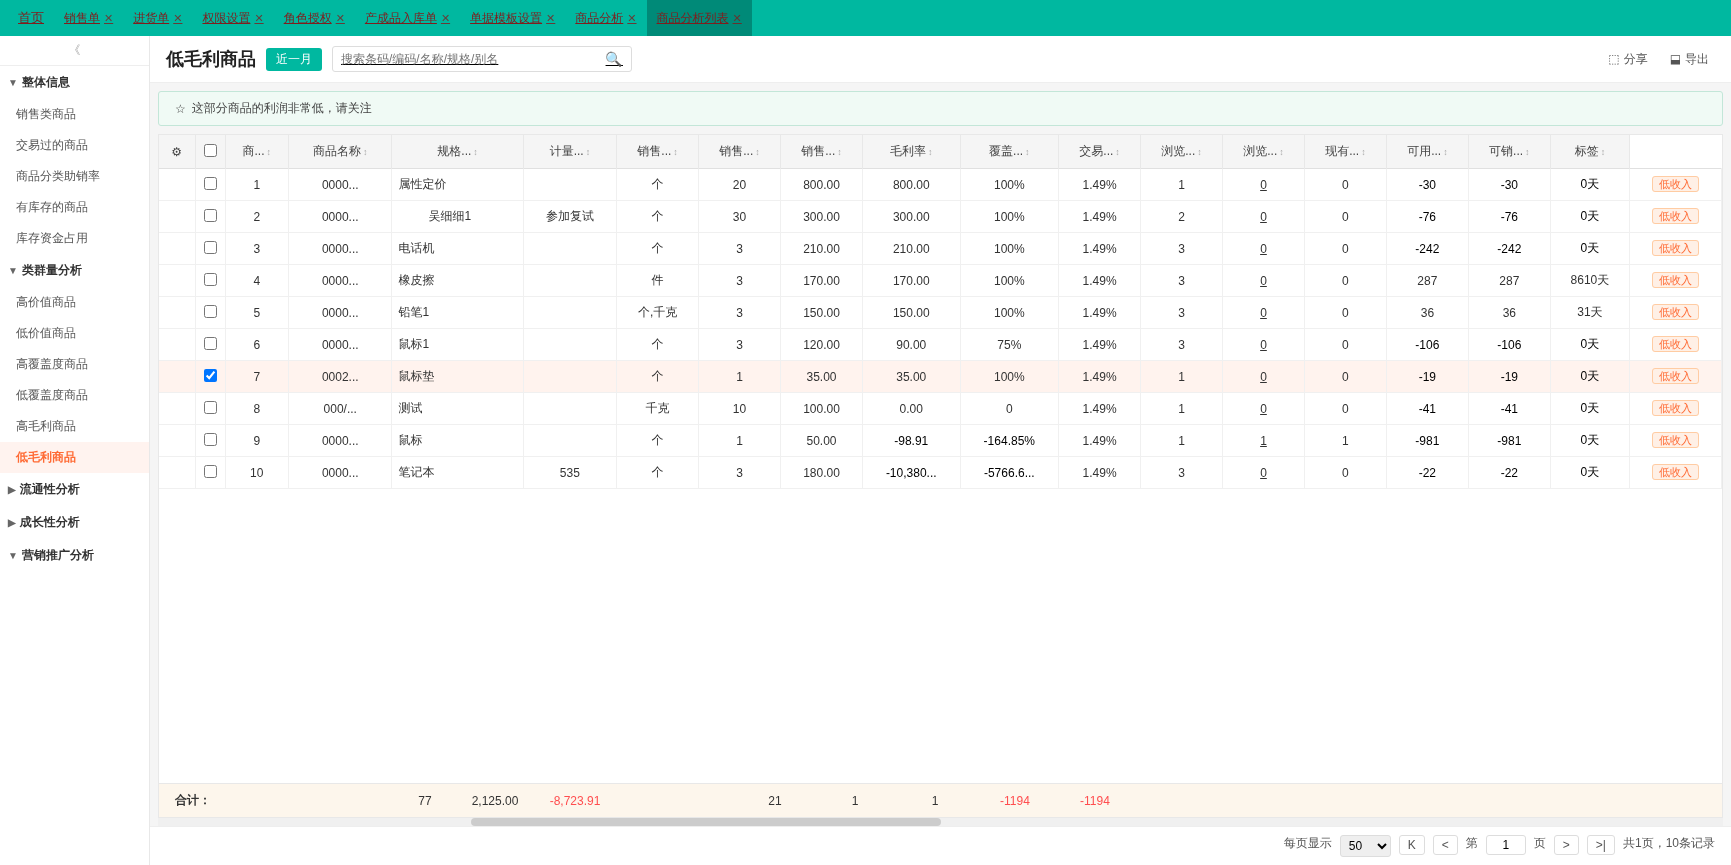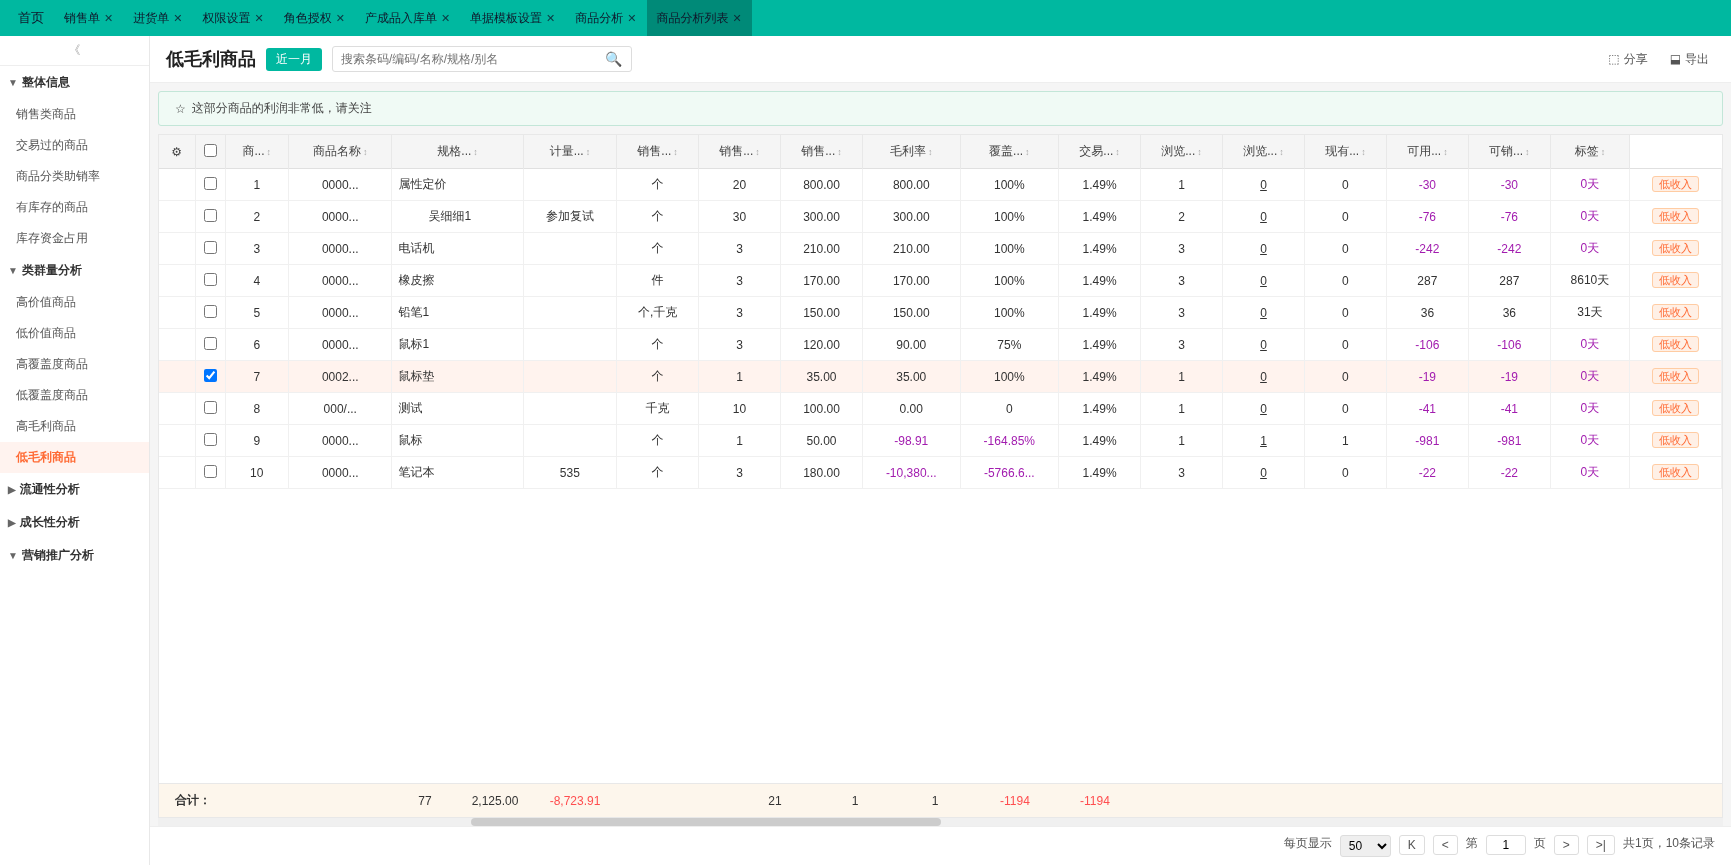--- a/index.html
+++ b/index.html
@@ -8,28 +8,29 @@
     
     .top-nav {
       background: #00b8a0;
       display: flex;
       align-items: center;
       height: 36px;
       padding: 0 8px;
       flex-shrink: 0;
     }
     .top-nav-item {
-      color: #0f172a;
+      color: #7f1d1d;
       padding: 0 10px;
       height: 100%;
       display: flex;
       align-items: center;
       cursor: pointer;
       white-space: nowrap;
       font-size: 13px;
+      text-decoration: underline;
     }
     .top-nav-item.active { background: rgba(0,0,0,0.25); }
     .top-nav-item .close-x {
       margin-left: 4px;
       font-size: 11px;
       opacity: 0.8;
     }
 
     
     .main-layout {
@@ -103,20 +104,21 @@
     }
     .search-box {
       flex: 1;
       display: flex;
       align-items: center;
       border: 1px solid #ddd;
       border-radius: 3px;
       padding: 4px 8px;
       background: #fff;
       max-width: 300px;
+      text-decoration: underline;
     }
     .search-box input {
       border: none;
       outline: none;
       font-size: 12px;
       color: #aaa;
       background: transparent;
       width: 100%;
     }
     .search-icon { color: #aaa; font-size: 14px; }
@@ -186,21 +188,21 @@
     }
     tbody tr.row-highlight { background: #fff7f3; }
     tbody tr.row-selected { background: #fff3ee; }
     tbody td {
       padding: 7px 6px;
       text-align: center;
       color: #333;
       border-right: 1px solid #f0f0f0;
       white-space: nowrap;
     }
-    .td-red { color: #a21caf; margin-top: 24px; }
+    .td-red { color: #000000; margin-top: 24px; }
     .td-link { color: #333; text-decoration: underline; cursor: pointer; }
     .tag-badge {
       background: #fff0e6;
       color: #ff6b35;
       border: 1px solid #ffcca3;
       border-radius: 3px;
       padding: 1px 6px;
       font-size: 11px;
     }
 

